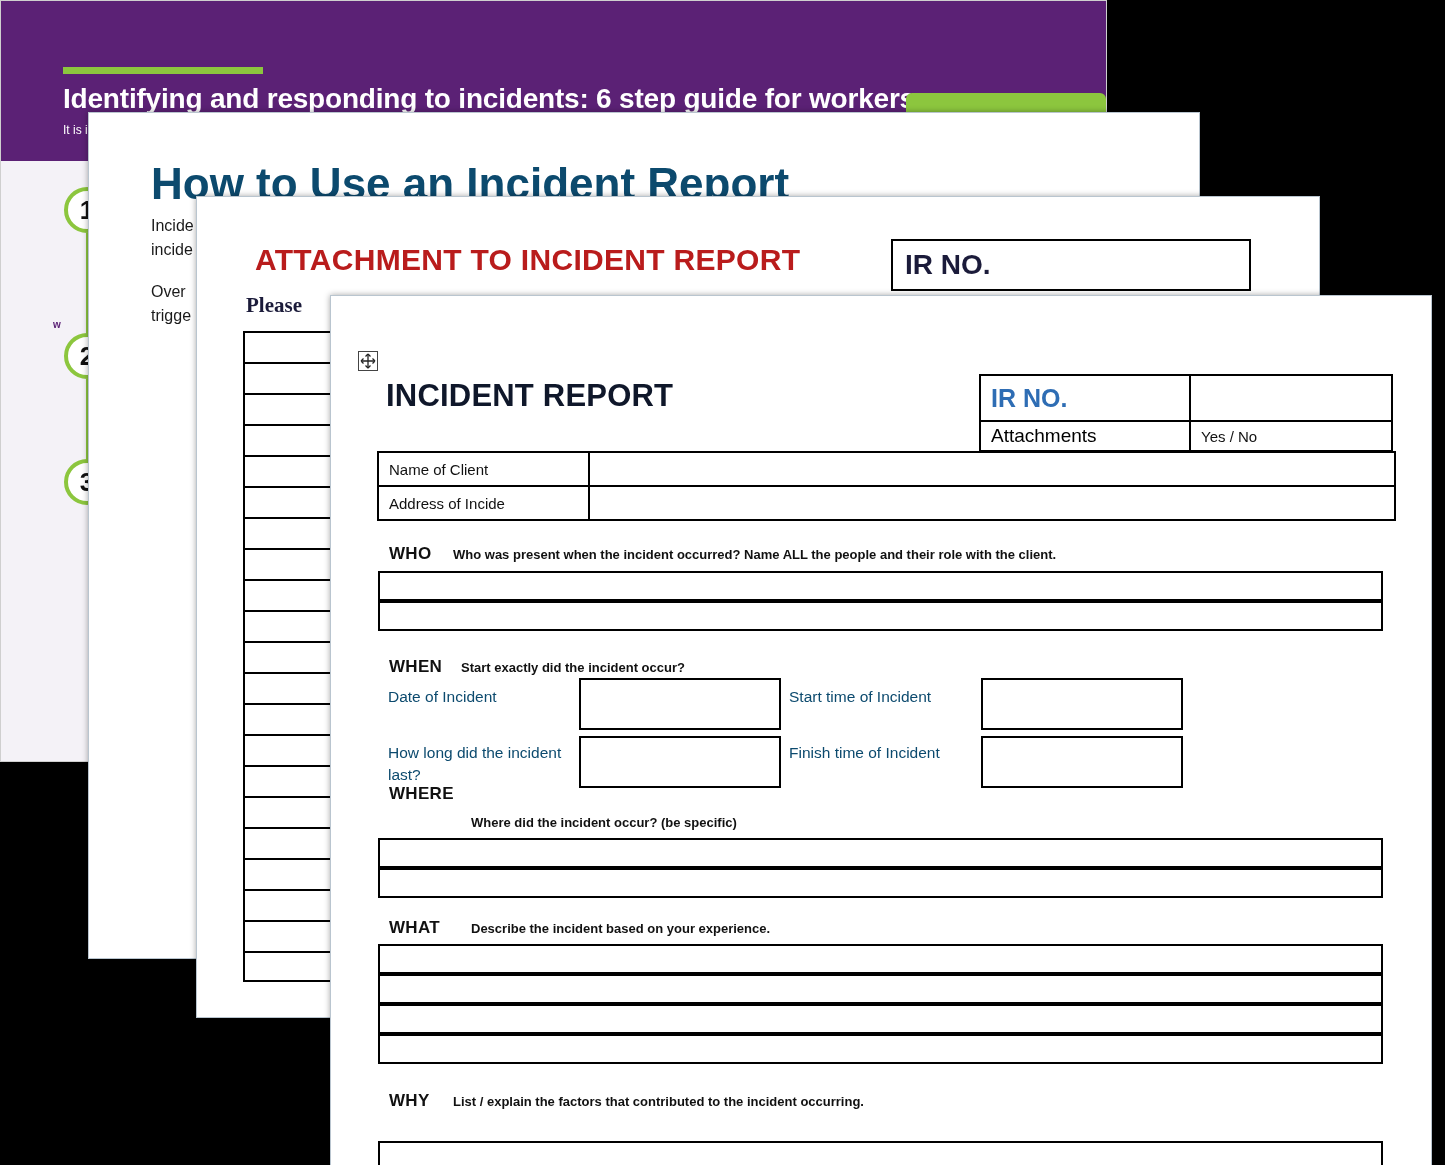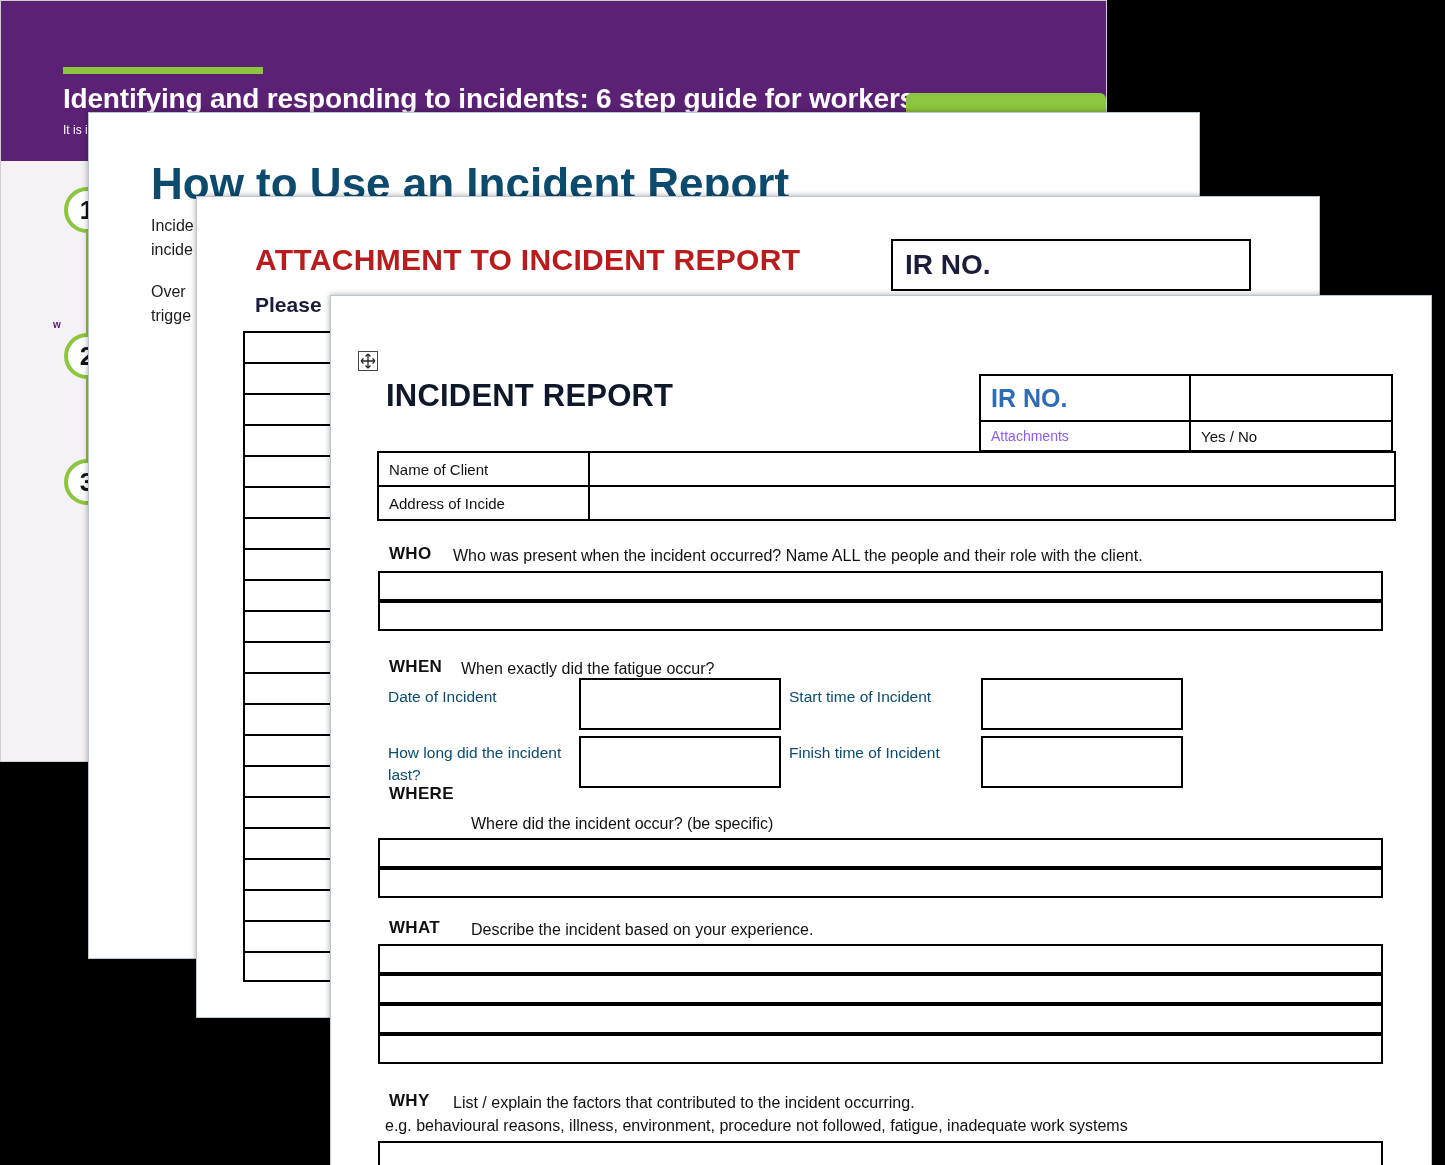--- a/index.html
+++ b/index.html
@@ -164,25 +164,26 @@
   }
   .attach-irbox span {
     position: absolute;
     left: 12px; top: 8px;
     font-size: 28px;
     font-weight: bold;
     color: #1b1b3a;
   }
   .attach-please {
     position: absolute;
-    left: 58px; top: 96px;
+    left: 49px; top: 96px;
     font-size: 21px;
     font-weight: bold;
     color: #1b1b3a;
     white-space: nowrap;
+    font-family: Liberation Serif, serif;
   }
   .attach-grid {
     position: absolute;
     left: 46px;
     top: 134px;
     width: 136px;
   }
   .attach-cell {
     width: 136px;
     height: 31px;
@@ -232,23 +233,23 @@
     height: 44px;
     color: #2e6db4;
     font-size: 25px;
     font-weight: bold;
     padding-left: 10px !important;
     vertical-align: middle;
   }
   .ir-no-blank { width: 200px; }
   .ir-attach-lbl {
     height: 28px;
-    font-size: 14px;
+    font-size: 19px;
     padding-left: 10px !important;
-    color: #8b5cf6;
+    color: #000000;
   }
   .ir-yesno {
     font-size: 15px;
     padding-left: 10px !important;
     color: #111;
   }
   .client-table {
     position: absolute;
     left: 46px; top: 155px;
     border-collapse: collapse;
@@ -264,22 +265,23 @@
 
   .sec-label {
     position: absolute;
     font-size: 17px;
     font-weight: bold;
     color: #111;
     letter-spacing: 0.3px;
   }
   .sec-q {
     position: absolute;
-    font-size: 16px;
+    font-size: 13px;
     color: #111;
+    font-weight: bold;
   }
   .box {
     position: absolute;
     border: 2px solid #000;
     box-sizing: border-box;
   }
   .fld-lbl {
     position: absolute;
     font-size: 15.5px;
     color: #0c4a6e;
@@ -402,21 +404,21 @@
     </tr>
   </tbody>
     </table>
 
   <div class="sec-label" style="left:58px; top:248px;">WHO</div>
   <div class="sec-q" style="left:122px; top:251px;">Who was present when the incident occurred? Name ALL the people and their role with the client.</div>
   <div class="box" style="left:47px; top:275px; width:1005px; height:30px;"></div>
   <div class="box" style="left:47px; top:305px; width:1005px; height:30px;"></div>
 
   <div class="sec-label" style="left:58px; top:361px;">WHEN</div>
-  <div class="sec-q" style="left:130px; top:364px;">When exactly did the fatigue occur?</div>
+  <div class="sec-q" style="left:130px; top:364px;">Start exactly did the incident occur?</div>
 
   <div class="fld-lbl" style="left:57px; top:390px;">Date of Incident</div>
   <div class="box" style="left:248px; top:382px; width:202px; height:52px;"></div>
 
   <div class="fld-lbl" style="left:458px; top:390px;">Start time of Incident</div>
   <div class="box" style="left:650px; top:382px; width:202px; height:52px;"></div>
 
   <div class="fld-lbl" style="left:57px; top:446px; width:180px;">How long did the incident last?</div>
   <div class="box" style="left:248px; top:440px; width:202px; height:52px;"></div>
 
@@ -430,15 +432,14 @@
 
   <div class="sec-label" style="left:58px; top:622px;">WHAT</div>
   <div class="sec-q" style="left:140px; top:625px;">Describe the incident based on your experience.</div>
   <div class="box" style="left:47px; top:648px; width:1005px; height:30px;"></div>
   <div class="box" style="left:47px; top:678px; width:1005px; height:30px;"></div>
   <div class="box" style="left:47px; top:708px; width:1005px; height:30px;"></div>
   <div class="box" style="left:47px; top:738px; width:1005px; height:30px;"></div>
 
   <div class="sec-label" style="left:58px; top:795px;">WHY</div>
   <div class="sec-q" style="left:122px; top:798px;">List / explain the factors that contributed to the incident occurring.</div>
-  <div class="sec-q" style="left:54px; top:821px;">e.g. behavioural reasons, illness, environment, procedure not followed, fatigue, inadequate work systems</div>
   <div class="box" style="left:47px; top:845px; width:1005px; height:30px;"></div>
 </div>
 
 </body></html>

